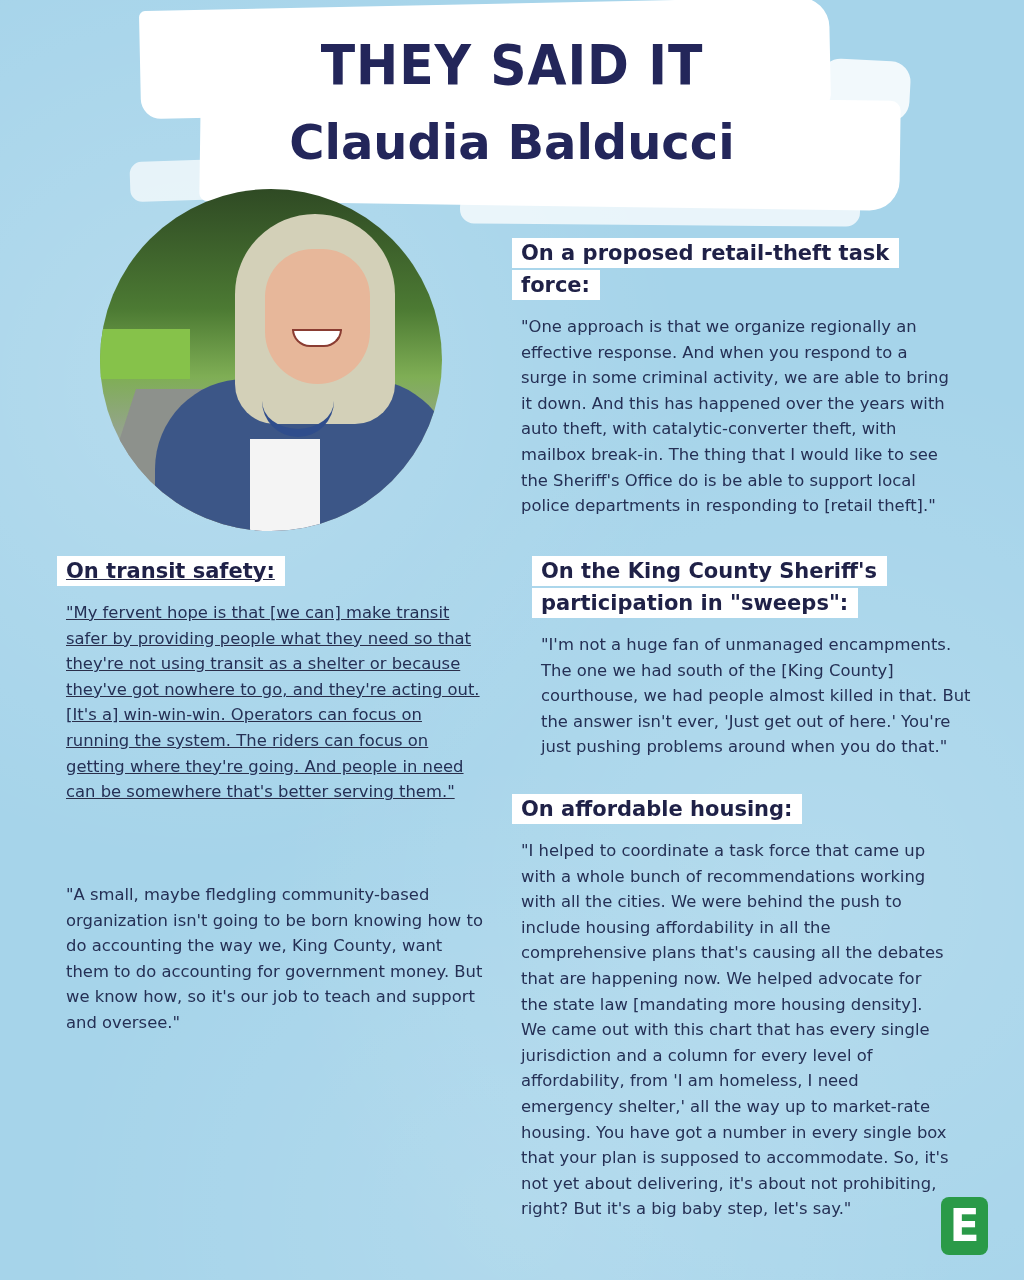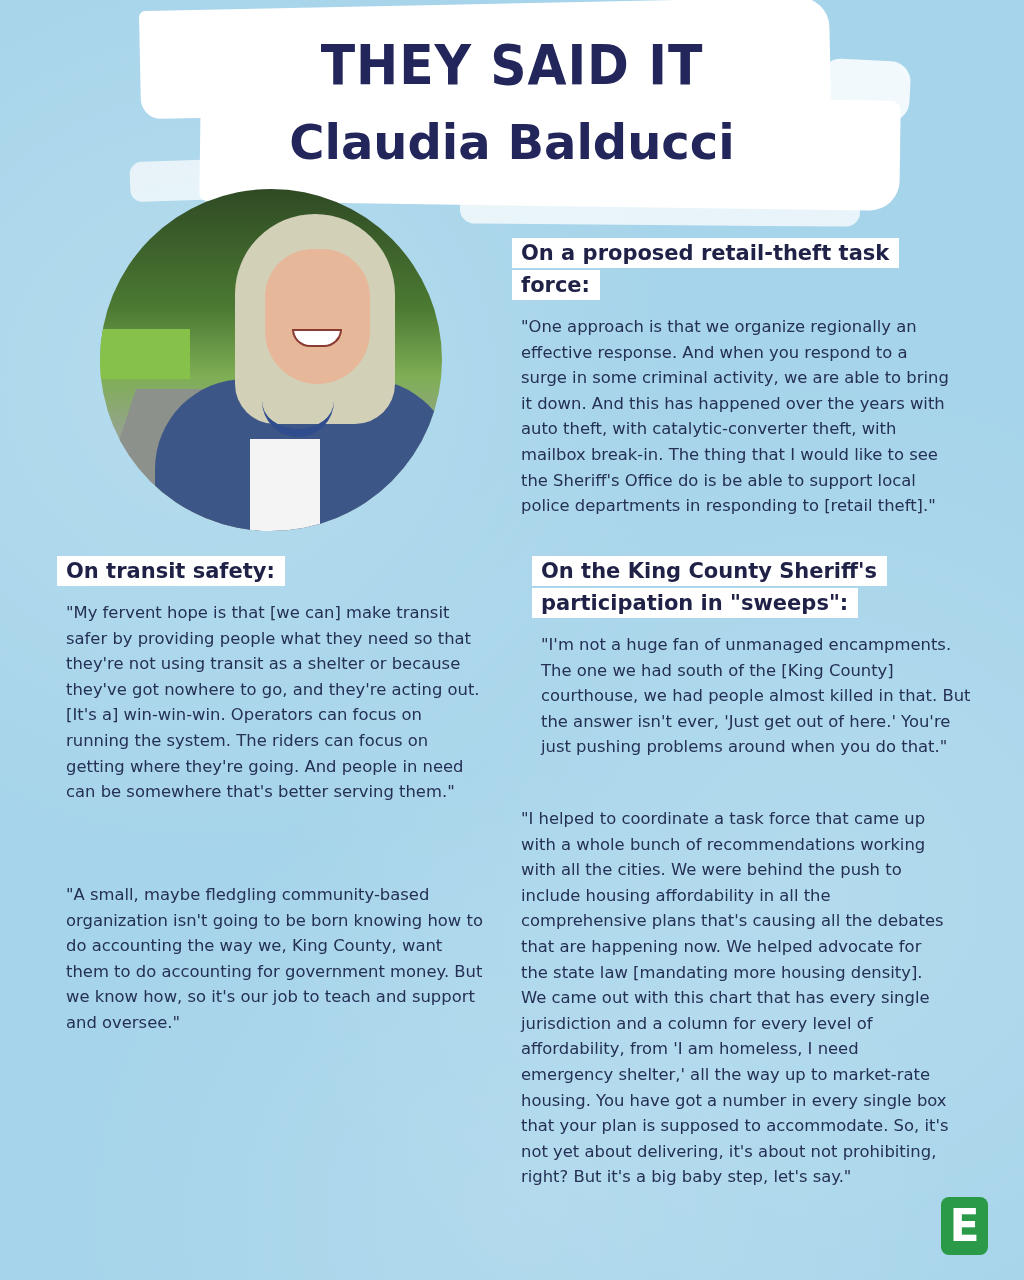--- a/index.html
+++ b/index.html
@@ -48,21 +48,21 @@
     line-height: 31px; padding: 3px 10px 3px 9px;
     box-decoration-break: clone; -webkit-box-decoration-break: clone;
   }
   .heading-wrap { line-height: 31px; margin-left: 0; }
   .quote {
     margin-top: 12px; padding-left: 9px;
     font-family: "DejaVu Sans", sans-serif; font-size: 16.4px; line-height: 25.6px;
     color: #253055;
   }
   #sec-retail { left: 512px; top: 238px; width: 440px; }
-  #sec-transit { left: 57px; top: 556px; width: 430px; }
+  #sec-transit { left: 57px; top: 556px; width: 430px; text-decoration: underline; }
   #sec-dchs { left: 57px; top: 870px; width: 430px; }
   #sec-sweeps { left: 532px; top: 556px; width: 440px; }
   #sec-housing { left: 512px; top: 794px; width: 440px; }
 
   .logo {
     position: absolute; left: 941px; top: 1197px; width: 47px; height: 58px;
     background: #2a9a48; border-radius: 8px;
     color: #ffffff; font-weight: bold; font-size: 44px; line-height: 58px; text-align: center;
     font-family: "DejaVu Sans", sans-serif;
   }
@@ -103,16 +103,17 @@
 <div class="section" id="sec-dchs">
   <div class="quote">"A small, maybe fledgling community-based organization isn't going to be born knowing how to do accounting the way we, King County, want them to do accounting for government money. But we know how, so it's our job to teach and support and oversee."</div>
 </div>
 
 <div class="section" id="sec-sweeps">
   <div class="heading-wrap"><span class="heading">On the King County Sheriff's participation in "sweeps":</span></div>
   <div class="quote">"I'm not a huge fan of unmanaged encampments. The one we had south of the [King County] courthouse, we had people almost killed in that. But the answer isn't ever, 'Just get out of here.' You're just pushing problems around when you do that."</div>
 </div>
 
 <div class="section" id="sec-housing">
+  <div class="heading-wrap"><span class="heading">On affordable housing:</span></div>
   <div class="quote">"I helped to coordinate a task force that came up with a whole bunch of recommendations working with all the cities. We were behind the push to include housing affordability in all the comprehensive plans that's causing all the debates that are happening now. We helped advocate for the state law [mandating more housing density]. We came out with this chart that has every single jurisdiction and a column for every level of affordability, from 'I am homeless, I need emergency shelter,' all the way up to market-rate housing. You have got a number in every single box that your plan is supposed to accommodate. So, it's not yet about delivering, it's about not prohibiting, right? But it's a big baby step, let's say."</div>
 </div>
 
 <div class="logo">E</div>
 
 </body></html>

